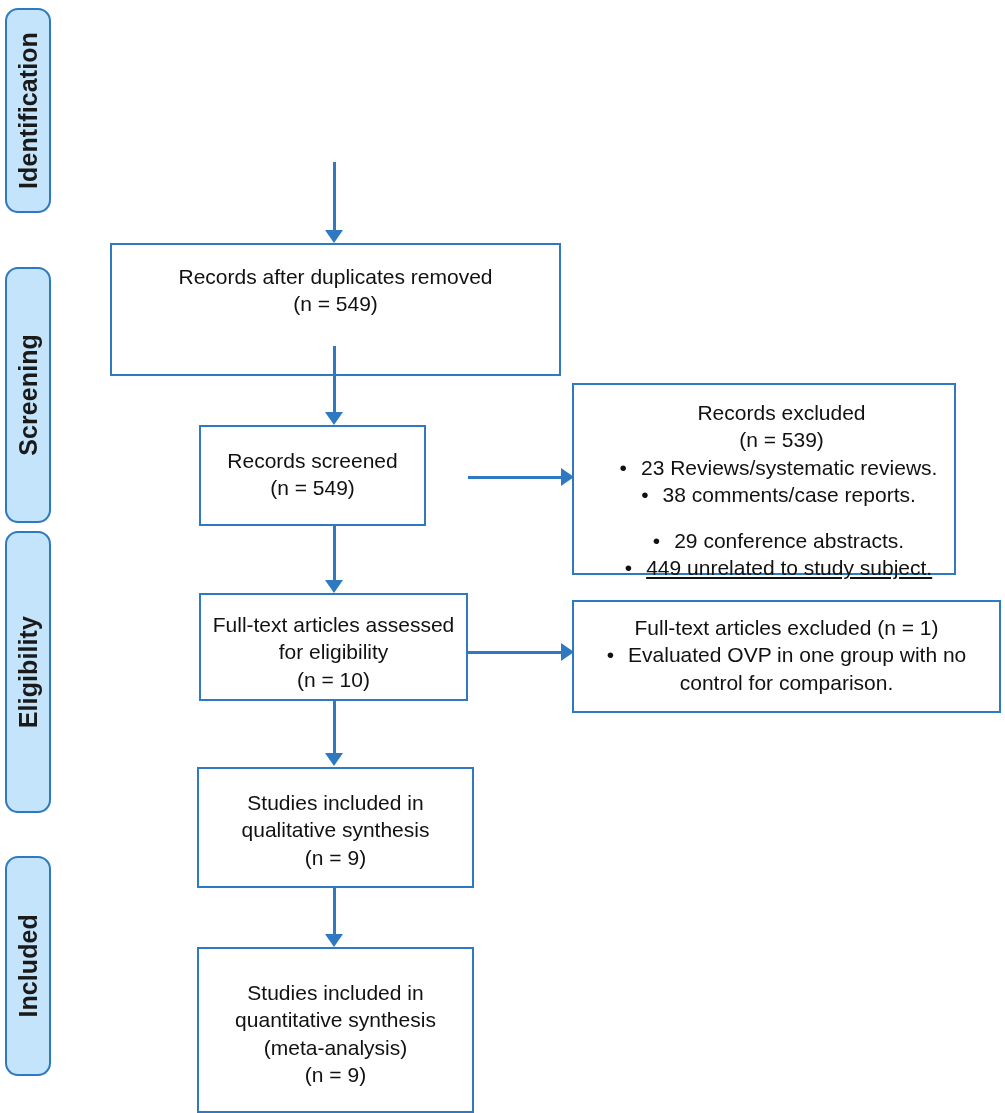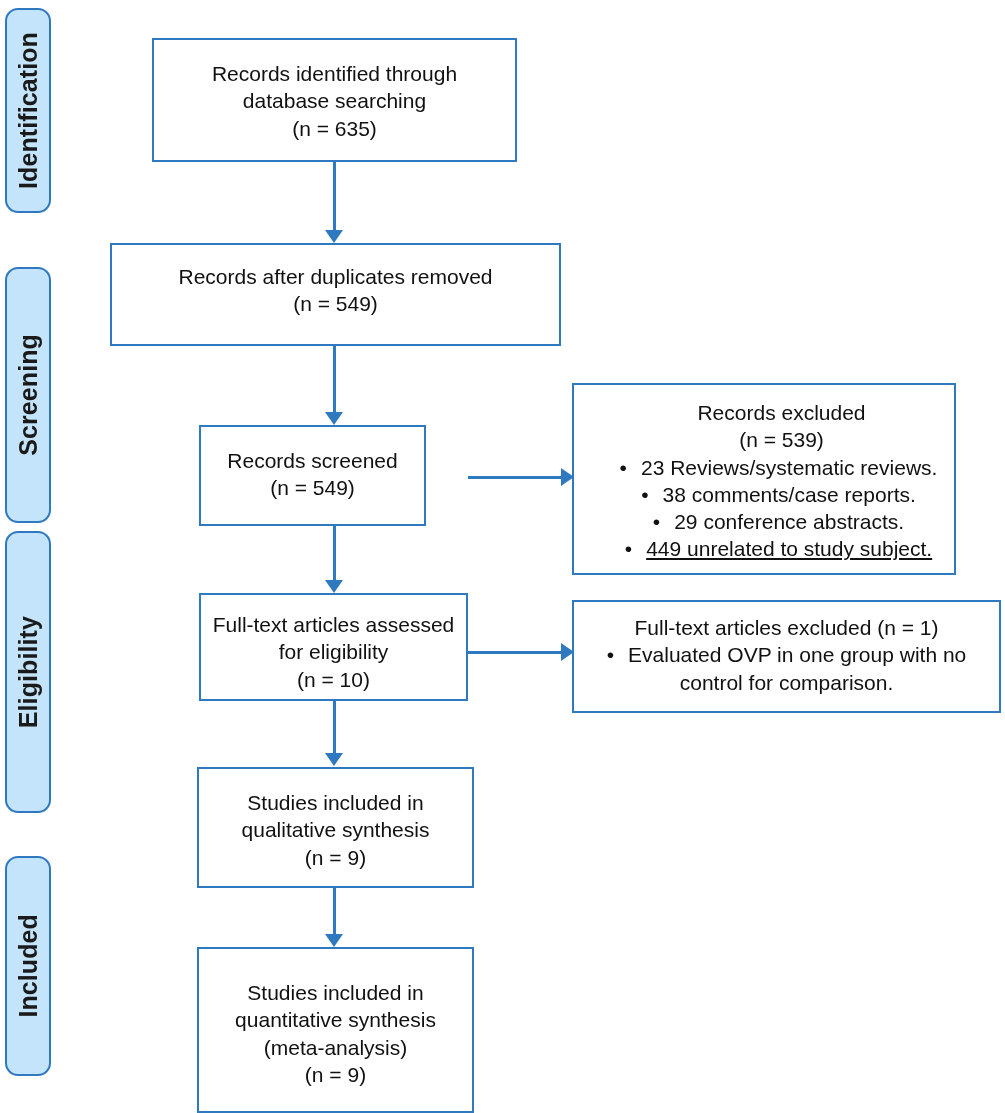--- a/index.html
+++ b/index.html
@@ -132,32 +132,25 @@
   </div>
 
   <div class="stage-label" style="left:5px; top:531px; width:46px; height:282px;">
     <span class="stage-text">Eligibility</span>
   </div>
 
   <div class="stage-label" style="left:5px; top:856px; width:46px; height:220px;">
     <span class="stage-text">Included</span>
   </div>
 
-  <div class="flow-box pad-top-20" style="left:152px; top:38px; width:365px; height:124px;">
-    <div class="lines">
-      <span class="line">Records identified through</span>
-      <span class="line">database searching</span>
-      <span class="line">(n = 635)</span>
-    </div>
-  </div>
 
   <div class="v-line" style="left:333px; top:162px; height:68px;"></div>
   <div class="arrow-down" style="left:325px; top:230px;"></div>
 
-  <div class="flow-box pad-top-18" style="left:110px; top:243px; width:451px; height:103px;align-items:center;">
+  <div class="flow-box pad-top-18" style="left:110px; top:243px; width:451px; height:133px;align-items:center;">
     <div class="lines">
       <span class="line">Records after duplicates removed</span>
       <span class="line">(n = 549)</span>
     </div>
   </div>
 
   <div class="v-line" style="left:333px; top:346px; height:66px;"></div>
   <div class="arrow-down" style="left:325px; top:412px;"></div>
 
   <div class="flow-box pad-top-20" style="left:199px; top:425px; width:227px; height:101px;">
@@ -175,21 +168,21 @@
       <span class="line">Records excluded</span>
       <span class="line">(n = 539)</span>
     </div>
     <div class="bullets">
       <span class="bullet-row" style="padding-right:6px;">
         <span class="dot">•</span><span>23 Reviews/systematic reviews.</span>
       </span>
       <span class="bullet-row" style="padding-right:6px;">
         <span class="dot">•</span><span>38 comments/case reports.</span>
       </span>
-      <span class="bullet-row" style="padding-right:6px;">
+      <span class="bullet-row" style="padding-right:6px;margin-top:19px;">
         <span class="dot">•</span><span>29 conference abstracts.</span>
       </span>
       <span class="bullet-row" style="padding-right:6px;text-decoration:underline;">
         <span class="dot">•</span><span>449 unrelated to study subject.</span>
       </span>
     </div>
   </div>
 
   <div class="v-line" style="left:333px; top:526px; height:54px;"></div>
   <div class="arrow-down" style="left:325px; top:580px;"></div>

